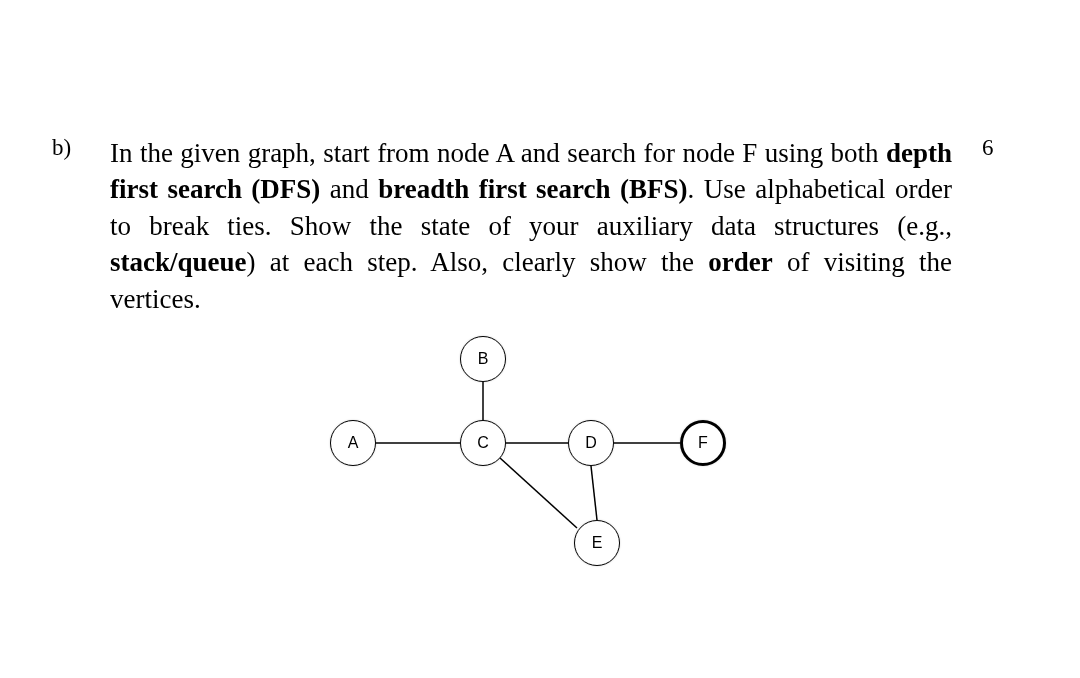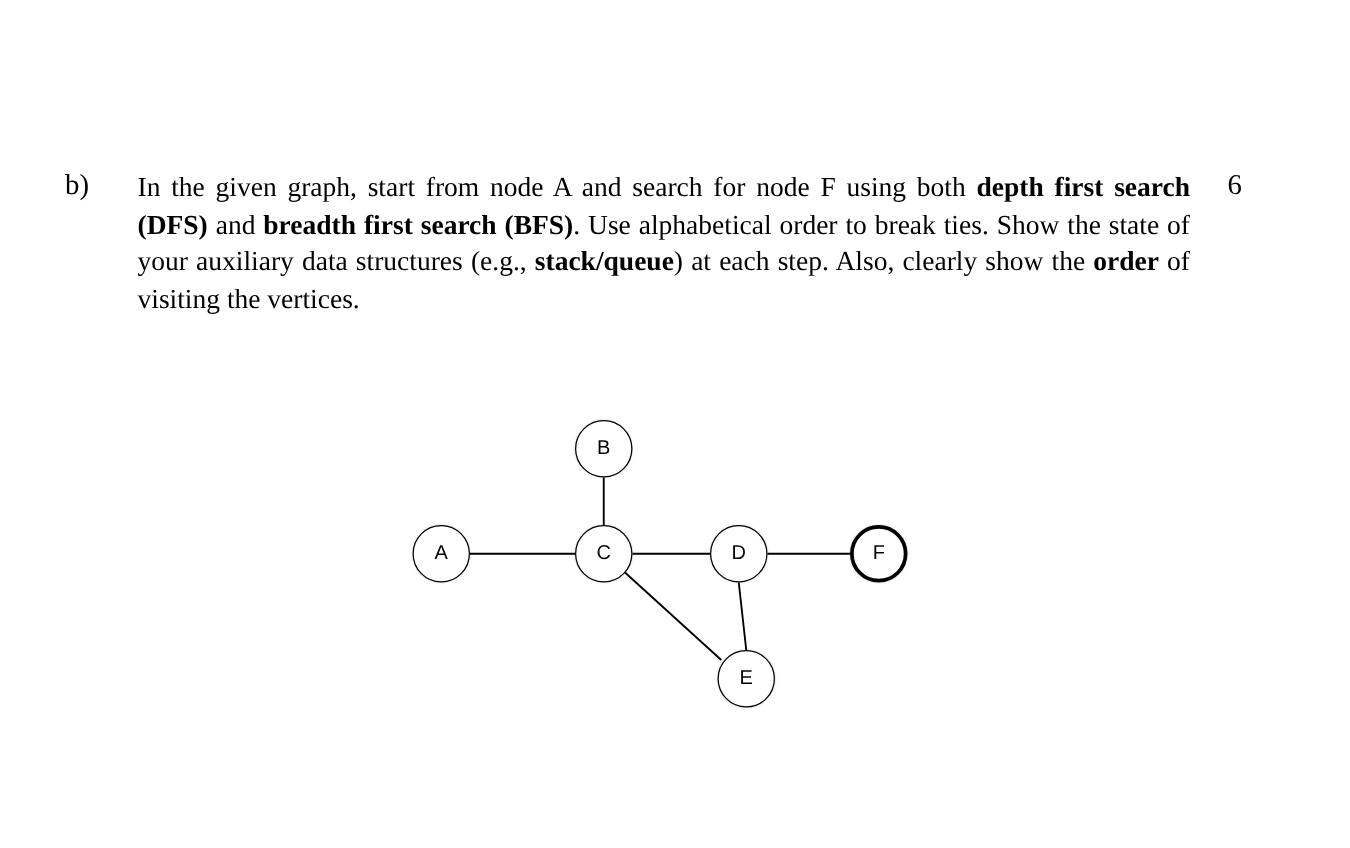--- a/index.html
+++ b/index.html
@@ -21,21 +21,21 @@
       position: absolute;
       left: 0;
       top: 0;
       font-size: 23px;
     }
     .question-text {
       position: absolute;
       left: 58px;
       top: 0;
       width: 842px;
-      font-size: 22px;
+      font-size: 27px;
       line-height: 1.35;
       text-align: justify;
     }
     .points {
       position: absolute;
       left: 930px;
       top: 0;
       font-size: 23px;
     }
     .graph {

